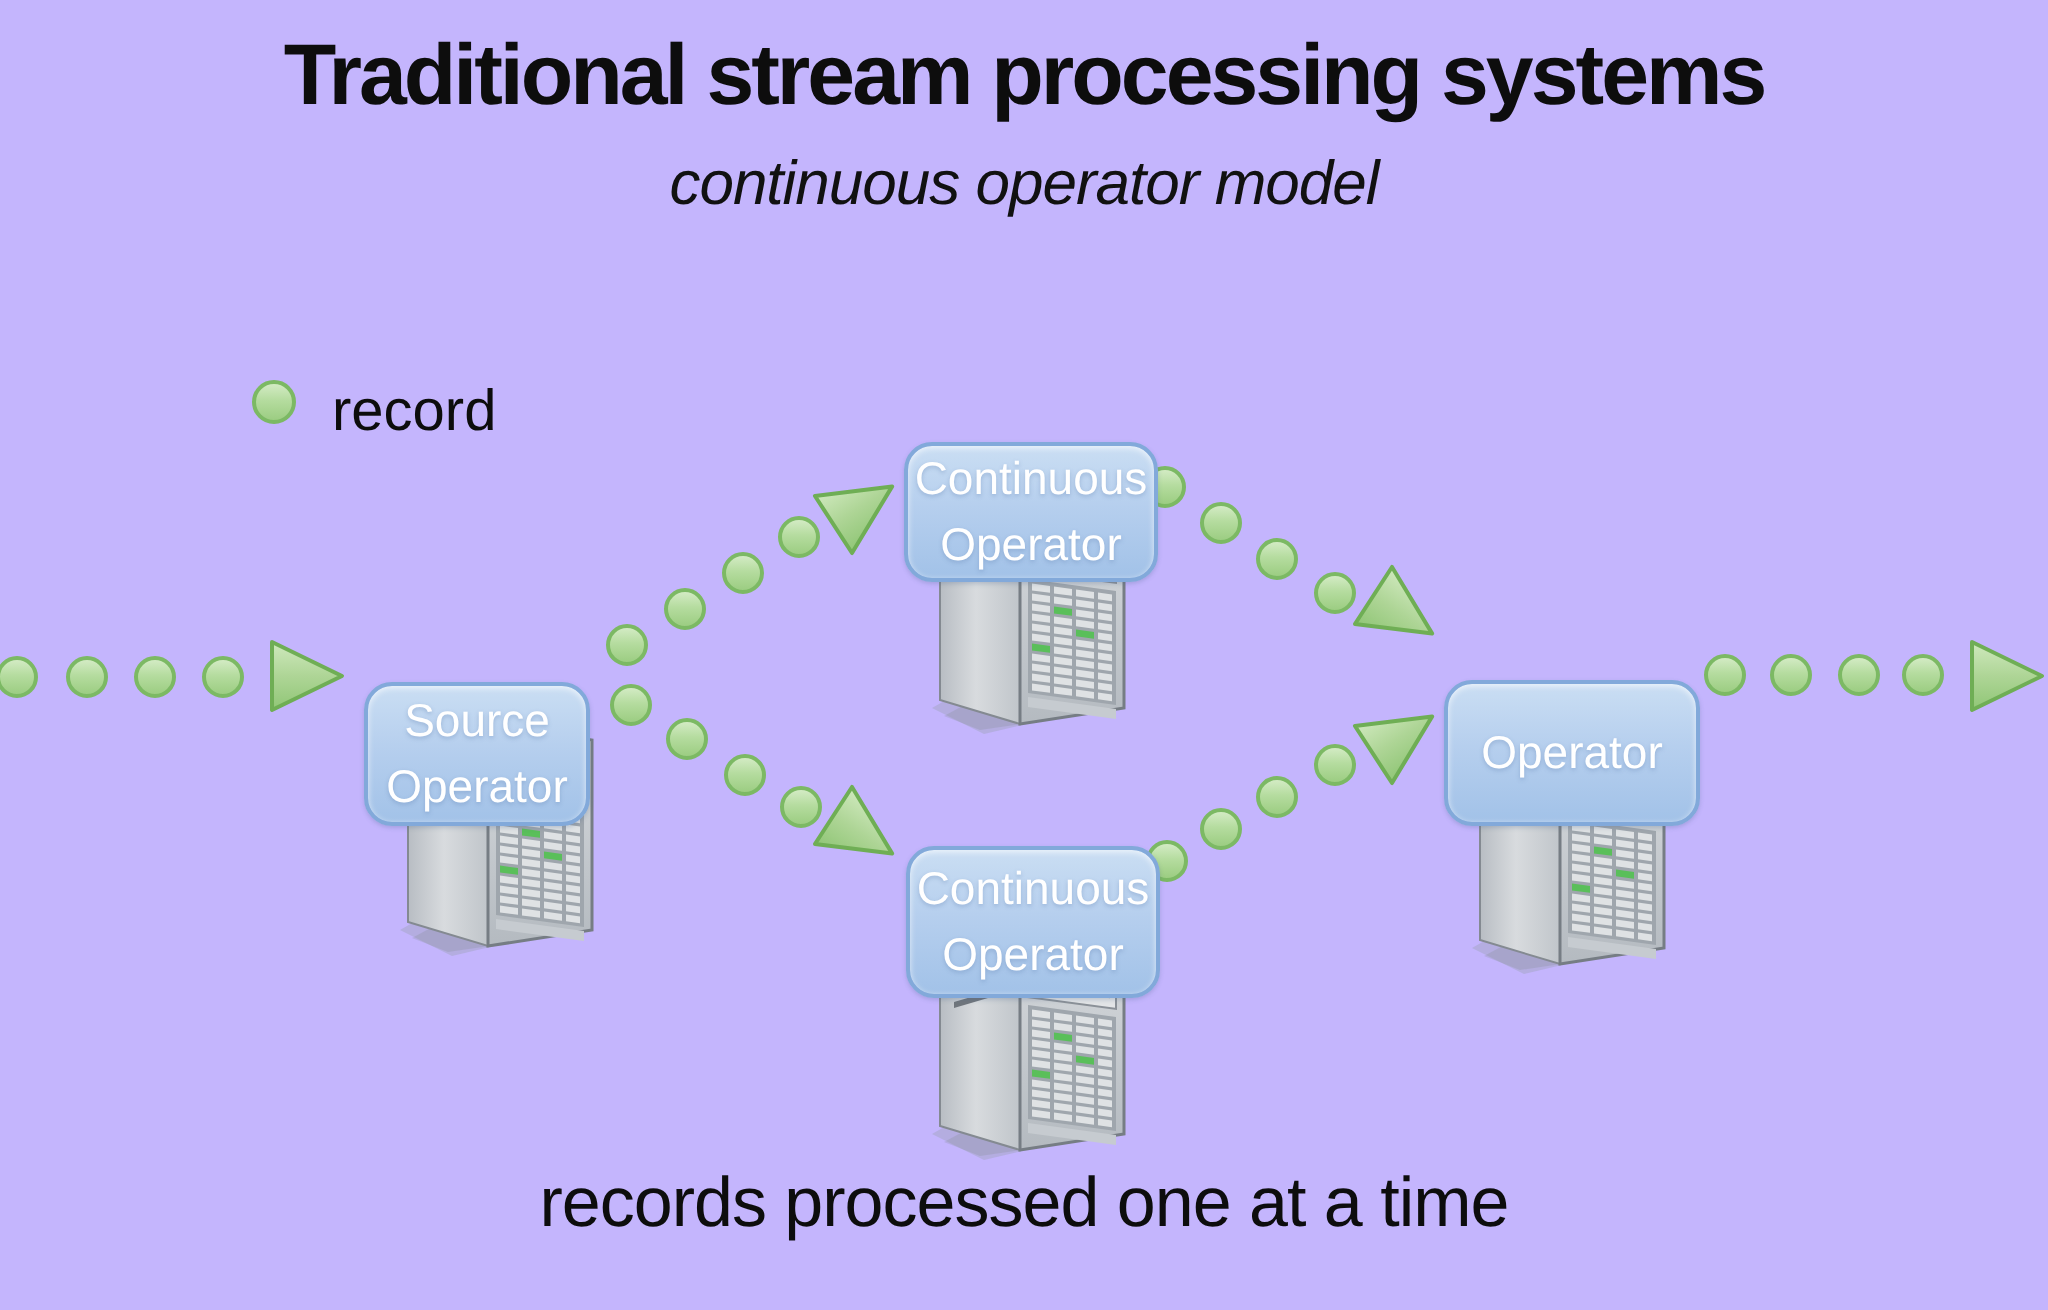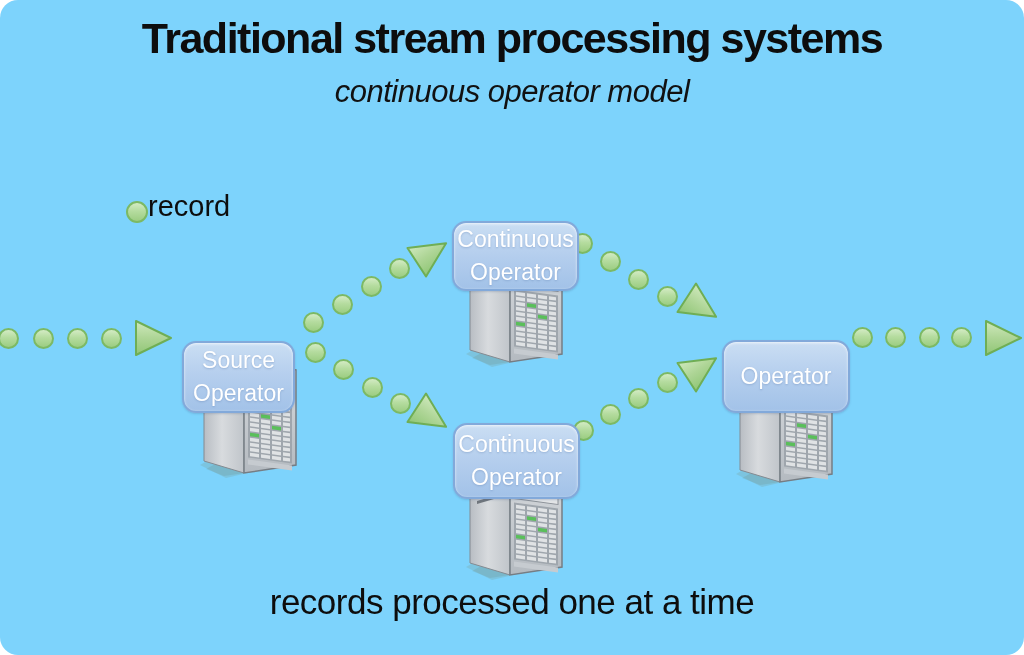--- a/index.html
+++ b/index.html
@@ -1,33 +1,32 @@
 <!DOCTYPE html>
 <html><head>
 <meta charset="utf-8">
 <style>
   html,body{margin:0;padding:0;background:#fff;}
   .canvas{
-    position:relative;width:1024px;height:655px;background:#7dd3fc;overflow:hidden;
+    position:relative;width:1024px;height:655px;background:#c4b5fd;overflow:hidden;
     font-family:"Liberation Sans", sans-serif;
-    border-radius:18px;
   }
   .title{
     position:absolute;left:0;top:14px;width:1024px;text-align:center;
     font-size:43px;font-weight:700;letter-spacing:-1.5px;color:#0d0d0d;
   }
   .subtitle{
     position:absolute;left:0;top:74px;width:1024px;text-align:center;
     font-size:31px;font-style:italic;letter-spacing:-0.5px;color:#111;
   }
   .caption{
     position:absolute;left:0;top:582px;width:1024px;text-align:center;
     font-size:35px;letter-spacing:-0.5px;color:#0d0d0d;
   }
-  .legend{position:absolute;left:126px;top:190px;display:flex;align-items:flex-end;}
+  .legend{position:absolute;left:126px;top:190px;display:flex;align-items:flex-start;gap:18px;}
   .legend-label{font-size:29px;color:#0d0d0d;}
   .dot{
     position:absolute;width:21px;height:21px;border-radius:50%;
     background:linear-gradient(180deg,#d3ebc4 0%,#b5dc9f 45%,#9ccd82 100%);
     border:2px solid #7cb964;box-sizing:border-box;
   }
   .legend-dot{position:static;width:22px;height:22px;flex:0 0 auto;}
   .node{
     position:absolute;z-index:3;border-radius:14px;box-sizing:border-box;
     background:linear-gradient(180deg,#cadef3 0%,#b6cfee 45%,#a2c2e8 100%);

